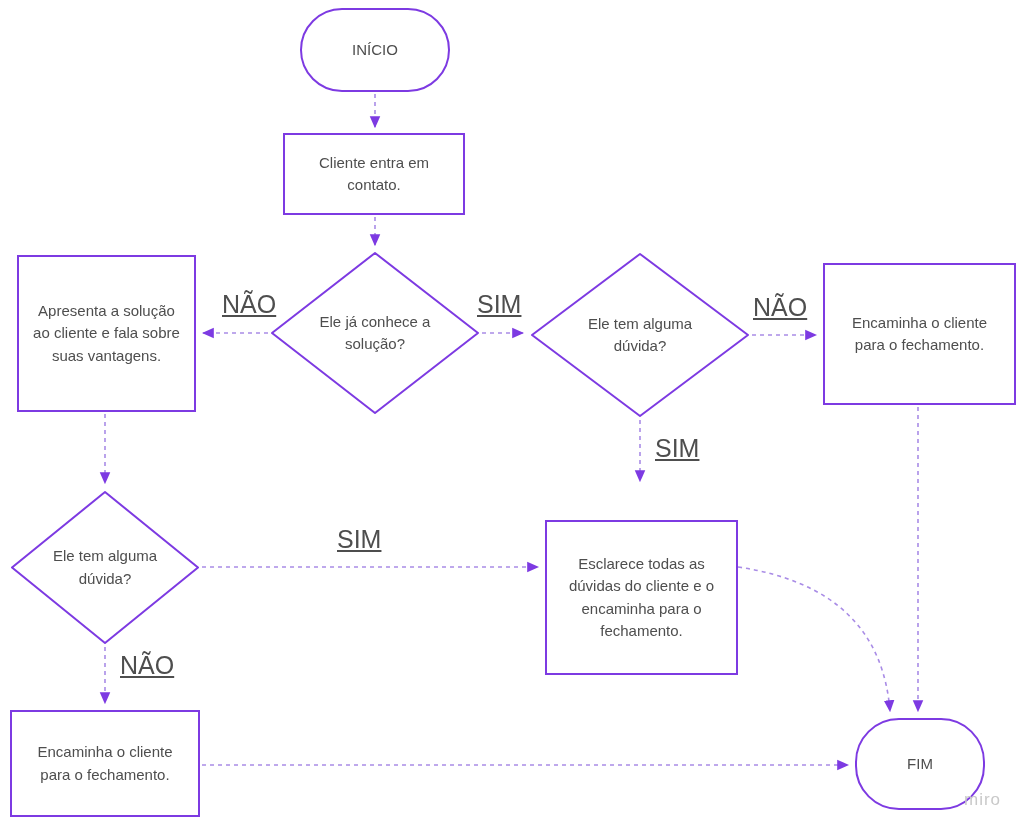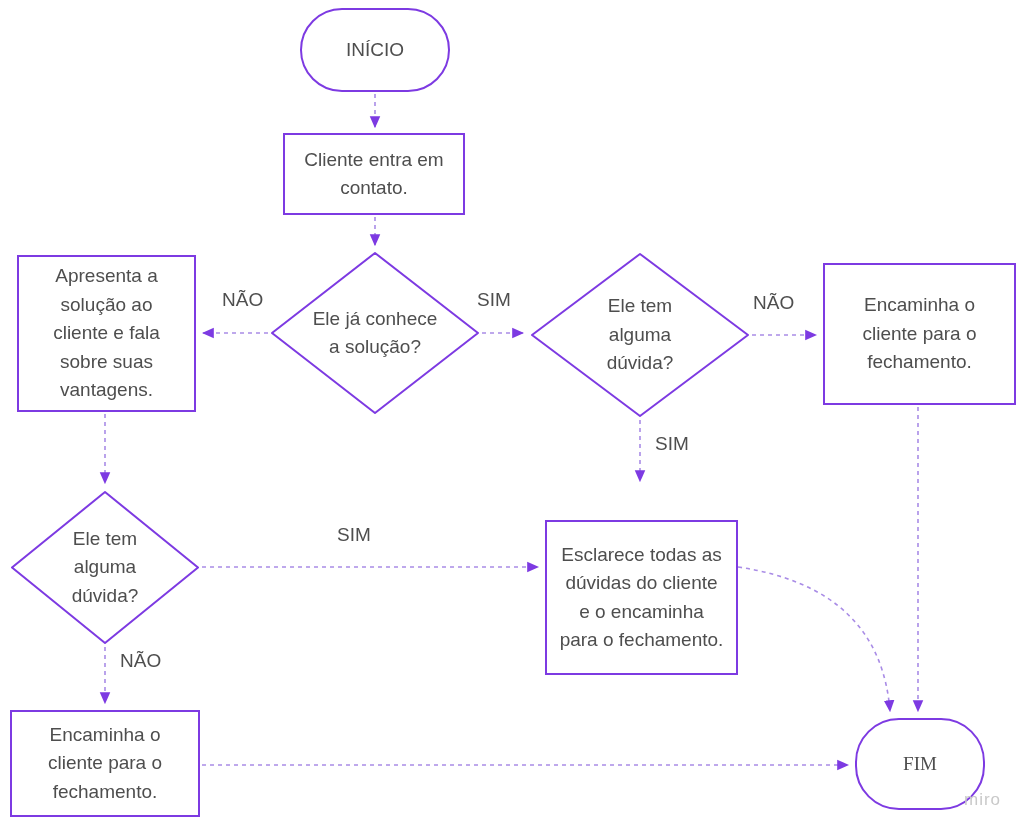--- a/index.html
+++ b/index.html
@@ -29,21 +29,21 @@
   svg.edges path { pointer-events: stroke; }
 
   .node {
     position: absolute;
     box-sizing: border-box;
     display: flex;
     align-items: center;
     justify-content: center;
     text-align: center;
     color: var(--text);
-    font-size: 19px;
+    font-size: 15px;
     line-height: 1.5;
   }
   .process, .terminator {
     border: 2px solid var(--accent);
     background: #fff;
     padding: 0 12px;
   }
   .terminator { border-radius: 44px; }
 
   .decision { background: transparent; }
@@ -53,32 +53,33 @@
   
   #n-inicio     { left: 300px; top: 8px;   width: 150px; height: 84px; }
   #n-contato    { left: 283px; top: 133px; width: 182px; height: 82px; }
   #n-conhece    { left: 270px; top: 251px; width: 210px; height: 164px; }
   #n-apresenta  { left: 17px;  top: 255px; width: 179px; height: 157px; }
   #n-duvida1    { left: 530px; top: 252px; width: 220px; height: 166px; }
   #n-encaminha1 { left: 823px; top: 263px; width: 193px; height: 142px; }
   #n-duvida2    { left: 10px;  top: 490px; width: 190px; height: 155px; }
   #n-esclarece  { left: 545px; top: 488px; width: 193px; height: 155px; margin-top: 32px; }
   #n-encaminha2 { left: 10px;  top: 710px; width: 190px; height: 107px; }
-  #n-fim        { left: 855px; top: 718px; width: 130px; height: 92px; font-family: Liberation Serif, serif; }
+  #n-fim        { left: 855px; top: 718px; width: 130px; height: 92px; }
 
   #n-conhece .label   { width: 134px; }
   #n-duvida1 .label   { width: 112px; }
   #n-duvida2 .label   { width: 112px; }
 
   .edge-label {
     position: absolute;
     color: var(--text);
-    font-size: 19px;
+    font-size: 25px;
     line-height: 1.2;
     white-space: nowrap;
+    text-decoration: underline;
   }
   #l-nao1 { left: 222px; top: 289px; }
   #l-sim1 { left: 477px; top: 289px; }
   #l-nao2 { left: 753px; top: 292px; }
   #l-sim2 { left: 655px; top: 433px; }
   #l-sim3 { left: 337px; top: 524px; }
   #l-nao3 { left: 120px; top: 650px; }
 
   .watermark {
     position: absolute;

